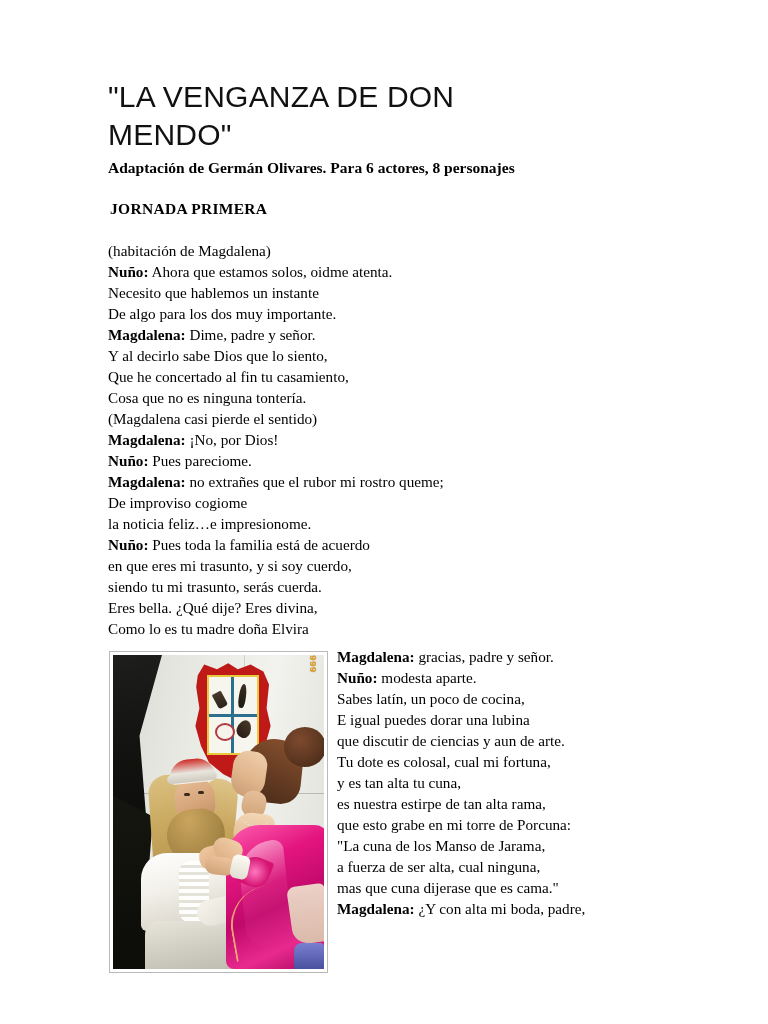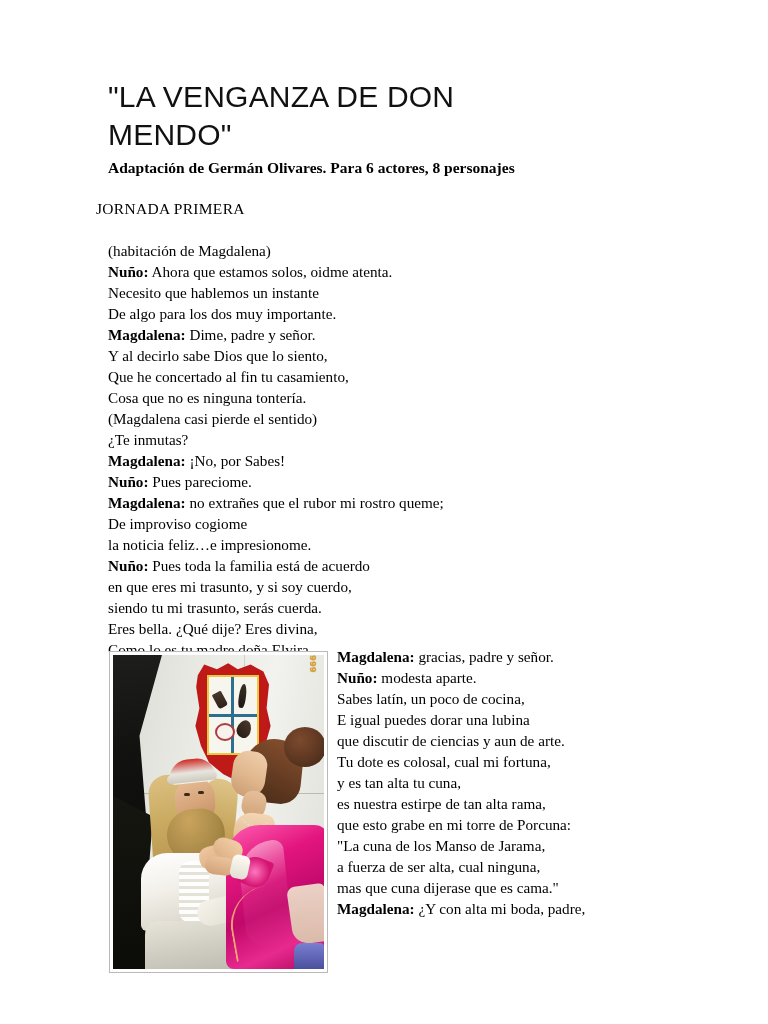--- a/index.html
+++ b/index.html
@@ -44,24 +44,24 @@
     top: 158px;
     font-size: 15.5px;
     font-weight: bold;
     line-height: 20px;
     white-space: nowrap;
   }
 
   
   .act-heading {
     position: absolute;
-    left: 96px;
+    left: 110px;
     top: 199px;
     font-size: 15.5px;
-    font-weight: 400;
+    font-weight: 700;
     line-height: 20px;
     letter-spacing: 0.3px;
     white-space: nowrap;
     text-align: right;
   }
 
   
   .script-block {
     position: absolute;
     left: 108px;
@@ -475,22 +475,21 @@
   <div class="script-block">
     <div class="ln"><span class="spk"></span><span>(habitación de Magdalena)</span></div>
     <div class="ln"><span class="spk">Nuño:</span><span> Ahora que estamos solos, oidme atenta.</span></div>
     <div class="ln"><span class="spk"></span><span>Necesito que hablemos un instante</span></div>
     <div class="ln"><span class="spk"></span><span>De algo para los dos muy importante.</span></div>
     <div class="ln"><span class="spk">Magdalena:</span><span>  Dime, padre y señor.</span></div>
     <div class="ln"><span class="spk"></span><span>Y al decirlo sabe Dios que lo siento,</span></div>
     <div class="ln"><span class="spk"></span><span>Que he concertado al fin tu casamiento,</span></div>
     <div class="ln"><span class="spk"></span><span>Cosa que no es ninguna tontería.</span></div>
     <div class="ln"><span class="spk"></span><span>(Magdalena casi pierde el sentido)</span></div>
-    <div class="ln"><span class="spk"></span><span>¿Te inmutas?</span></div>
-    <div class="ln"><span class="spk">Magdalena:</span><span>  ¡No, por Sabes!</span></div>
+    <div class="ln"><span class="spk">Magdalena:</span><span>  ¡No, por Dios!</span></div>
     <div class="ln"><span class="spk">Nuño:</span><span> Pues pareciome.</span></div>
     <div class="ln"><span class="spk">Magdalena:</span><span> no extrañes que el rubor mi rostro queme;</span></div>
     <div class="ln"><span class="spk"></span><span>De improviso cogiome</span></div>
     <div class="ln"><span class="spk"></span><span>la noticia feliz…e impresionome.</span></div>
     <div class="ln"><span class="spk">Nuño:</span><span> Pues toda la familia está de acuerdo</span></div>
     <div class="ln"><span class="spk"></span><span>en que eres mi trasunto, y si soy cuerdo,</span></div>
     <div class="ln"><span class="spk"></span><span>siendo tu mi trasunto, serás cuerda.</span></div>
     <div class="ln"><span class="spk"></span><span>Eres bella. ¿Qué dije? Eres divina,</span></div>
     <div class="ln"><span class="spk"></span><span>Como lo es tu madre doña Elvira</span></div>
   </div>

